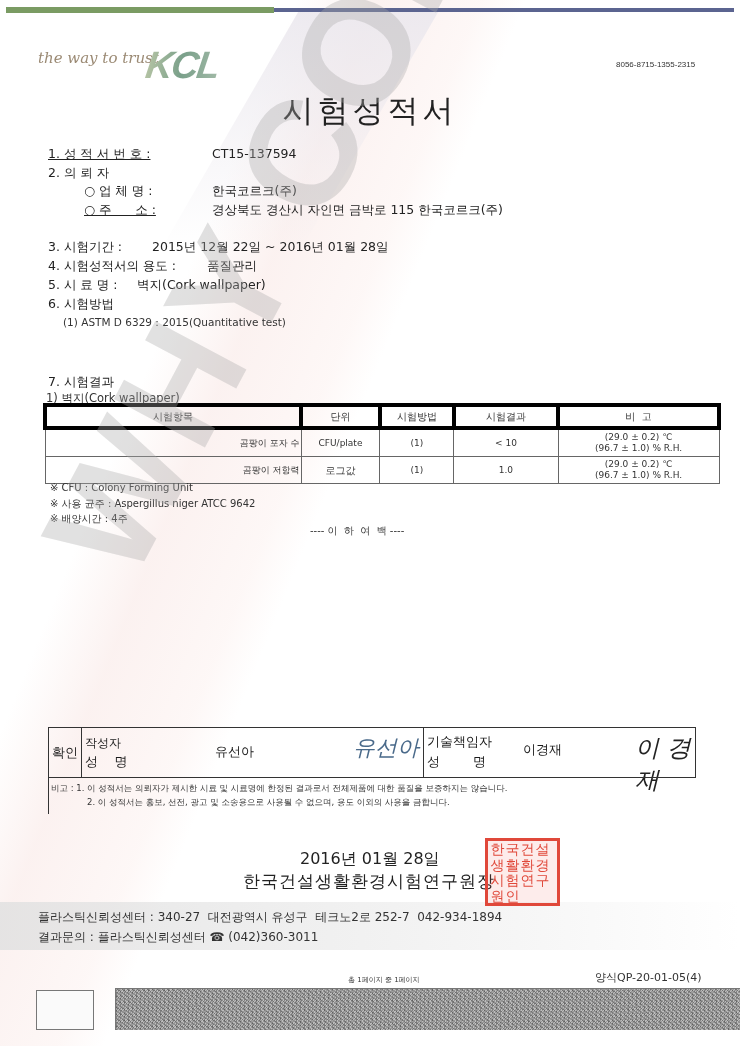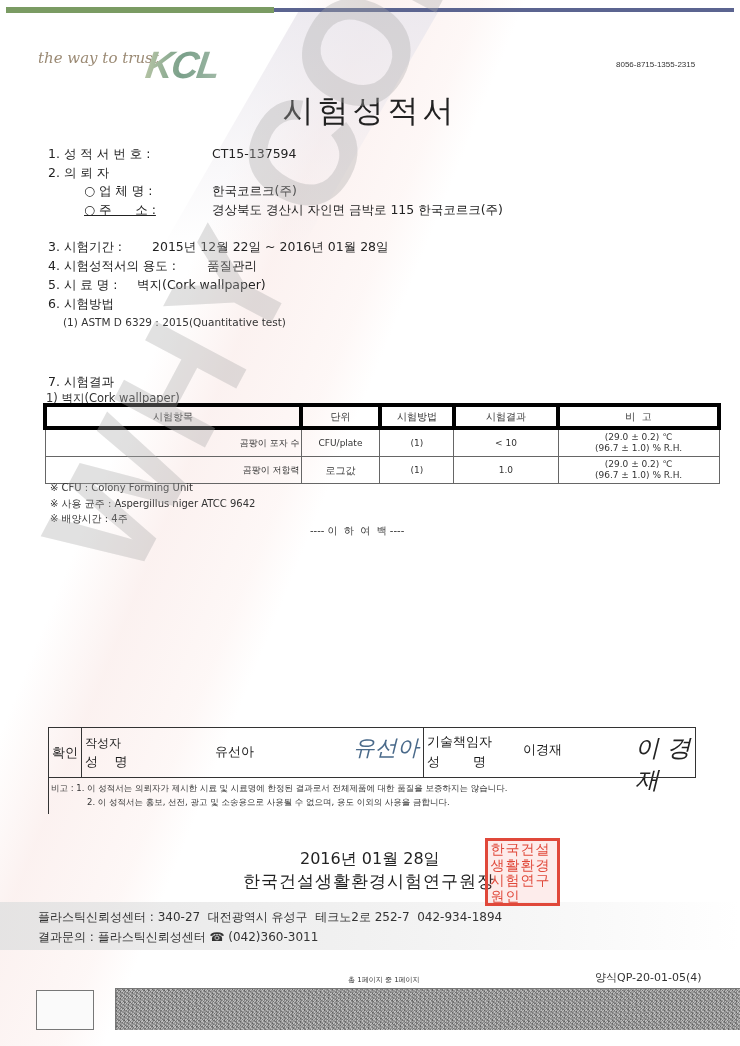--- a/index.html
+++ b/index.html
@@ -75,21 +75,21 @@
 <div class="swash-band"></div>
 <div class="swash-band2"></div>
 
 <div class="layer topbar-green"></div>
 <div class="layer topbar-blue"></div>
 <div class="layer tagline">the way to trust</div>
 <div class="layer logo">KCL</div>
 <div class="layer docno">8056-8715-1355-2315</div>
 <div class="layer title">시험성적서</div>
 
-<div class="layer line" style="left:48px;top:146px;">1. 성 적 서 번 호 :</div>
+<div class="layer line" style="left:48px;top:146px;text-decoration:underline;">1. 성 적 서 번 호 :</div>
 <div class="layer line" style="left:212px;top:146px;">CT15-137594</div>
 <div class="layer line" style="left:48px;top:165px;">2. 의 뢰 자</div>
 <div class="layer line" style="left:84px;top:183px;text-align:right;">○ 업 체 명 :</div>
 <div class="layer line" style="left:212px;top:183px;">한국코르크(주)</div>
 <div class="layer line" style="left:84px;top:202px;white-space:pre;text-decoration:underline;">○ 주      소 :</div>
 <div class="layer line" style="left:212px;top:202px;">경상북도 경산시 자인면 금박로 115 한국코르크(주)</div>
 
 <div class="layer line" style="left:48px;top:239px;">3. 시험기간 :</div>
 <div class="layer line" style="left:152px;top:239px;">2015년 12월 22일 ~ 2016년 01월 28일</div>
 <div class="layer line" style="left:48px;top:258px;">4. 시험성적서의 용도 :</div>

